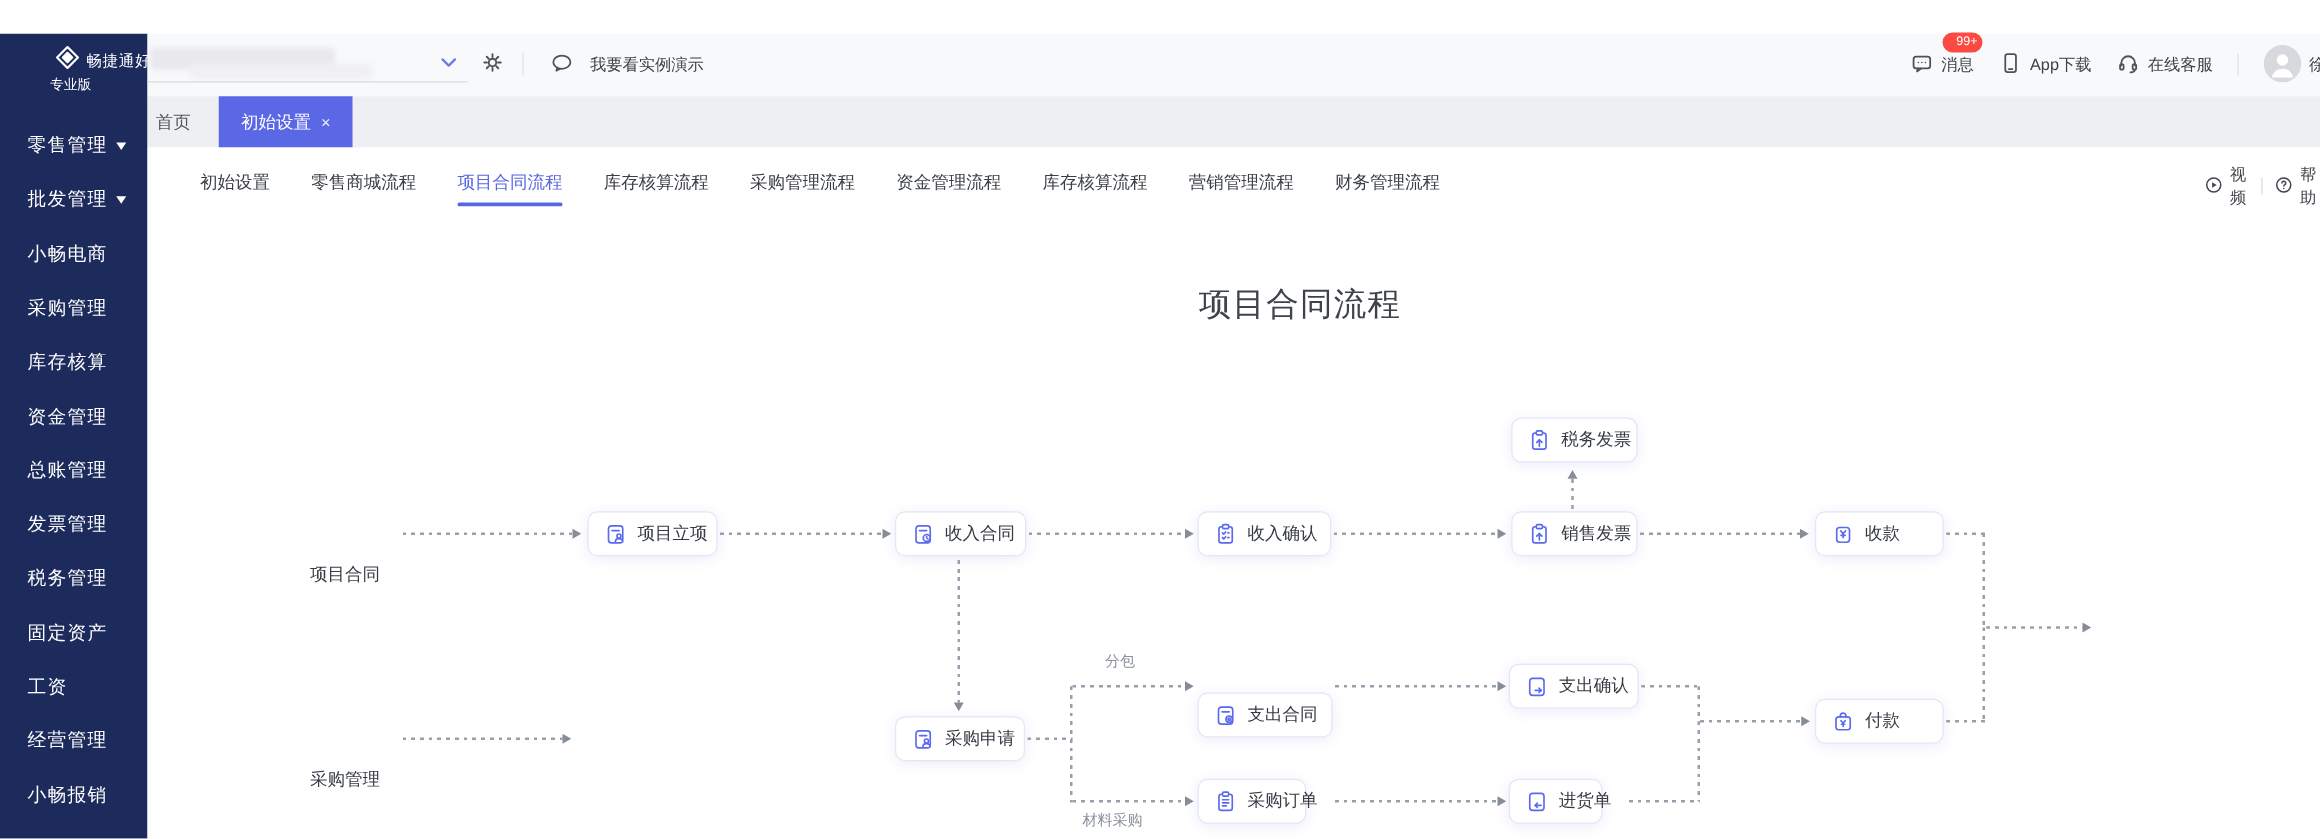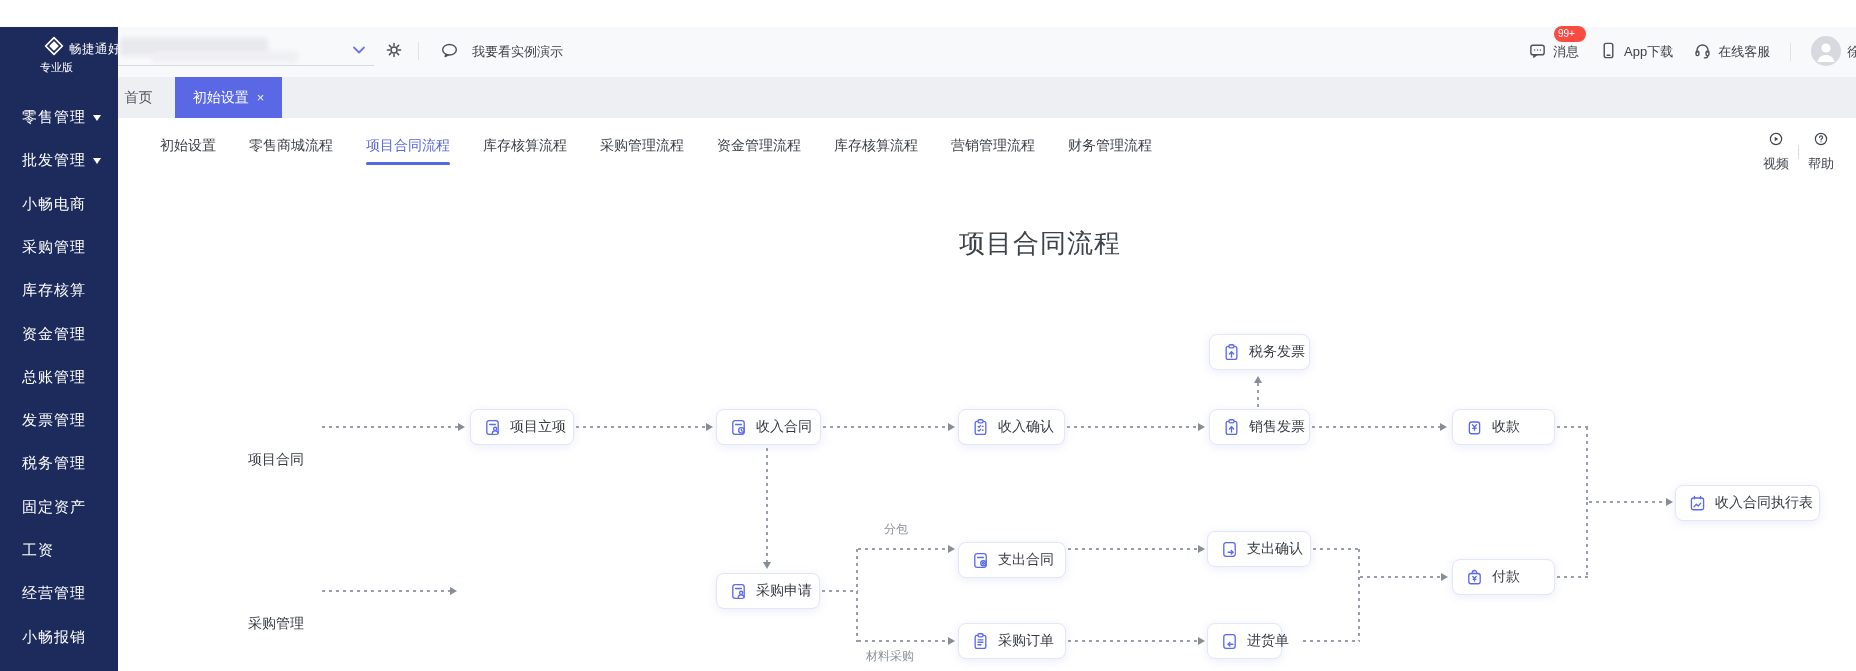--- a/index.html
+++ b/index.html
@@ -21,38 +21,38 @@
   
   .toolbar { position:absolute; left:118px; top:27px; width:1738px; height:50px; background:#f8f9fb; }
   .redact1 { position:absolute; left:2px; top:11px; width:148px; height:18px; background:#e9e9ed; border-radius:4px; filter:blur(2px); }
   .redact2 { position:absolute; left:34px; top:24px; width:146px; height:12px; background:#f0f0f3; border-radius:4px; filter:blur(2px); }
   .sel-underline { position:absolute; left:0; top:38px; width:256px; height:1px; background:#d8dade; }
   .tb-icon { position:absolute; top:13px; cursor:pointer; }
   .tb-divider { position:absolute; top:15px; width:1px; height:18px; background:#e0e2e7; }
   .demo-group { position:absolute; left:322px; top:0; height:50px; display:flex; align-items:center; gap:13px; color:#3d4147; font-size:13px; cursor:pointer; }
   .right-group { position:absolute; left:1410px; top:0; height:50px; display:flex; align-items:center; gap:20px; color:#3d4147; font-size:13px; white-space:nowrap; }
   .rg-item { position:relative; display:flex; align-items:center; gap:6px; cursor:pointer; }
-  .badge { position:absolute; left:26px; top:-15px; min-width:32px; height:16px; background:#fa4a42; color:#fff; font-size:10px; line-height:16px; text-align:left; border-radius:8px; padding:0 4px; }
+  .badge { position:absolute; left:26px; top:-15px; min-width:32px; height:16px; background:#fa4a42; color:#fff; font-size:10px; line-height:16px; text-align:right; border-radius:8px; padding:0 4px; }
   .rg-divider { width:1px; height:18px; background:#e0e2e7; }
   .username { color:#3d4147; }
 
   
   .tabbar { position:absolute; left:118px; top:77px; width:1738px; height:41px; background:#edeff3; }
   .tab-home { position:absolute; left:0; top:0; width:41px; height:41px; line-height:41px; text-align:center; color:#51565e; font-size:14px; cursor:pointer; }
   .tab-active { position:absolute; left:57px; top:0; width:107px; height:41px; background:#5a68e6; color:#fff; font-size:14px; display:flex; align-items:center; justify-content:center; gap:8px; cursor:pointer; }
   .tab-close { font-size:13px; opacity:.9; cursor:pointer; }
 
   
   .content { position:absolute; left:118px; top:118px; width:1738px; height:553px; background:#fff; }
   .subnav { position:absolute; left:42px; top:8px; height:40px; display:flex; align-items:center; gap:33px; }
   .subnav-item { font-size:14px; color:#3a3f46; cursor:pointer; position:relative; padding:10px 0; }
   .subnav-item.active { color:#5867e2; }
   .subnav-item.active::after { content:""; position:absolute; left:0; right:0; bottom:0; height:3px; background:#5867e2; border-radius:2px; }
   .subnav-right { position:absolute; left:1645px; top:13px; display:flex; align-items:center; gap:9px; color:#42464d; font-size:13px; }
-  .snr-item { display:flex; align-items:center; gap:5px; cursor:pointer;flex-direction:column; }
+  .snr-item { display:flex; align-items:center; gap:5px; cursor:pointer; }
   .snr-divider { width:1px; height:14px; background:#d9dbe0; }
 
   .flow-title { position:absolute; left:922px; top:108px; transform:translateX(-50%); font-size:26px; font-weight:400; color:#3e434a; letter-spacing:1px; white-space:nowrap; }
 
   
   .flow { position:absolute; left:0; top:0; width:1856px; height:671px; pointer-events:none; }
   .flow > * { pointer-events:auto; }
   .node { position:absolute; height:36px; display:flex; align-items:center; gap:8px; padding-left:12px; background:#fff; border:1px solid #e3e6f4; border-radius:8px; box-shadow:0 2px 10px rgba(99,112,225,.13); font-size:14px; color:#363b43; white-space:nowrap; cursor:pointer; }
   .node .nicon { display:flex; align-items:center; }
   .row-label { position:absolute; font-size:14px; color:#363b43; white-space:nowrap;margin-top:32px; }
@@ -288,21 +288,21 @@
         <span class="nicon">
           <svg width="19" height="19" viewBox="0 0 20 20" fill="none" stroke="#5a6af0" stroke-width="1.4" stroke-linecap="round" stroke-linejoin="round">
             <rect x="4" y="2.8" width="12" height="14.4" rx="2.4"></rect>
             <line x1="7" y1="6.8" x2="13" y2="6.8"></line>
             <circle cx="12.8" cy="11.4" r="1.7" fill="#fff"></circle>
             <path d="M9.8 16.4c0-1.8 1.3-2.8 3-2.8s3 1 3 2.8" fill="#fff"></path>
           </svg>
         </span>
         <span>采购申请</span>
       </div>
-      <div class="node" style="left: 958px; top: 542px; width: 108px;">
+      <div class="node" style="left: 958px; top: 554px; width: 108px;">
         <span class="nicon">
           <svg width="19" height="19" viewBox="0 0 20 20" fill="none" stroke="#5a6af0" stroke-width="1.4" stroke-linecap="round" stroke-linejoin="round">
             <rect x="4" y="2.8" width="12" height="14.4" rx="2.4"></rect>
             <line x1="7" y1="6.8" x2="13" y2="6.8"></line>
             <circle cx="13" cy="13" r="2.7" fill="#fff"></circle>
             <circle cx="13" cy="13" r="1"></circle>
           </svg>
         </span>
         <span>支出合同</span>
       </div>
@@ -310,21 +310,21 @@
         <span class="nicon">
           <svg width="19" height="19" viewBox="0 0 20 20" fill="none" stroke="#5a6af0" stroke-width="1.4" stroke-linecap="round" stroke-linejoin="round">
             <rect x="4" y="2.8" width="12" height="14.4" rx="2.4"></rect>
             <rect x="7.8" y="10.4" width="7.4" height="5" fill="#fff" stroke="none"></rect>
             <path d="M8.6 12.9h5"></path>
             <path d="M11.8 11.1l1.8 1.8-1.8 1.8"></path>
           </svg>
         </span>
         <span>支出确认</span>
       </div>
-      <div class="node" style="left: 958px; top: 623px; width: 108px;">
+      <div class="node" style="left: 958px; top: 623px; width: 87px;">
         <span class="nicon">
           <svg width="19" height="19" viewBox="0 0 20 20" fill="none" stroke="#5a6af0" stroke-width="1.4" stroke-linecap="round" stroke-linejoin="round">
             <rect x="4.4" y="3.6" width="11.2" height="13.6" rx="2"></rect>
             <rect x="7.4" y="1.8" width="5.2" height="3.4" rx="1.2" fill="#fff"></rect>
             <line x1="7.4" y1="8.2" x2="12.6" y2="8.2"></line>
             <line x1="7.4" y1="10.8" x2="12.6" y2="10.8"></line>
             <line x1="7.4" y1="13.4" x2="10.6" y2="13.4"></line>
           </svg>
         </span>
         <span>采购订单</span>
@@ -344,30 +344,20 @@
         <span class="nicon">
           <svg width="19" height="19" viewBox="0 0 20 20" fill="none" stroke="#5a6af0" stroke-width="1.4" stroke-linecap="round" stroke-linejoin="round">
             <rect x="4" y="5.8" width="12" height="10.8" rx="2.3"></rect>
             <path d="M7.6 5.8V5a2.4 2.4 0 0 1 4.8 0v.8"></path>
             <path d="M8.2 9l1.8 2 1.8-2"></path>
             <path d="M10 11v2.8"></path>
             <path d="M8.6 12h2.8"></path>
           </svg>
         </span>
         <span>付款</span>
-      </div>
-      <div class="node" style="left: 1675px; top: 485px; width: 145px;">
-        <span class="nicon">
-          <svg width="19" height="19" viewBox="0 0 20 20" fill="none" stroke="#5a6af0" stroke-width="1.4" stroke-linecap="round" stroke-linejoin="round">
-            <rect x="3.6" y="4.2" width="12.8" height="12.4" rx="2"></rect>
-            <path d="M6.8 2.6v2.4M13.2 2.6v2.4"></path>
-            <path d="M6.4 13.4l2.4-2.6 2 1.8 2.6-3"></path>
-          </svg>
-        </span>
-        <span>收入合同执行表</span>
       </div>
       <div class="row-label" style="left: 248px; top: 419px;">项目合同</div>
       <div class="row-label" style="left: 248px; top: 583px;">采购管理</div>
       <div class="branch-label" style="left: 884px; top: 521px;">分包</div>
       <div class="branch-label" style="left: 866px; top: 648px;">材料采购</div>
       <div class="dash-h" style="left: 322px; top: 426px; width: 136px;"></div>
       <div class="arr-r" style="left: 458px; top: 423px;"></div>
       <div class="dash-h" style="left: 576px; top: 426px; width: 130px;"></div>
       <div class="arr-r" style="left: 706px; top: 423px;"></div>
       <div class="dash-h" style="left: 823px; top: 426px; width: 125px;"></div>

